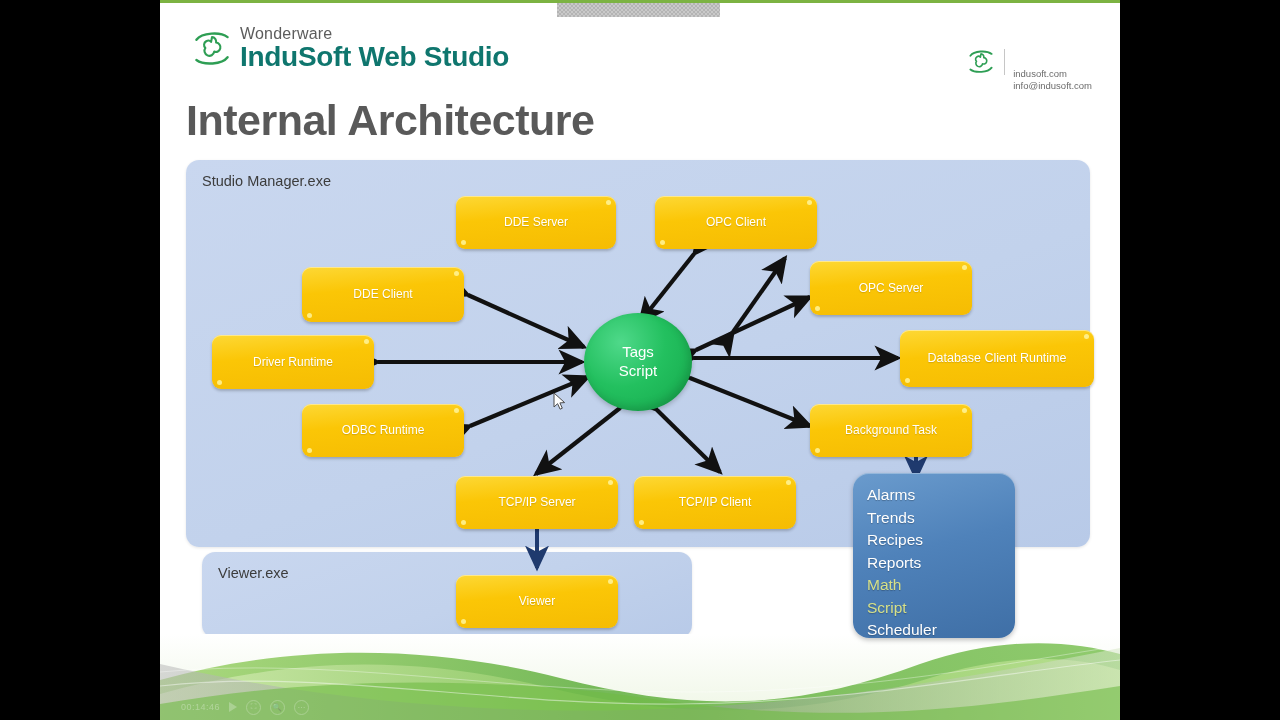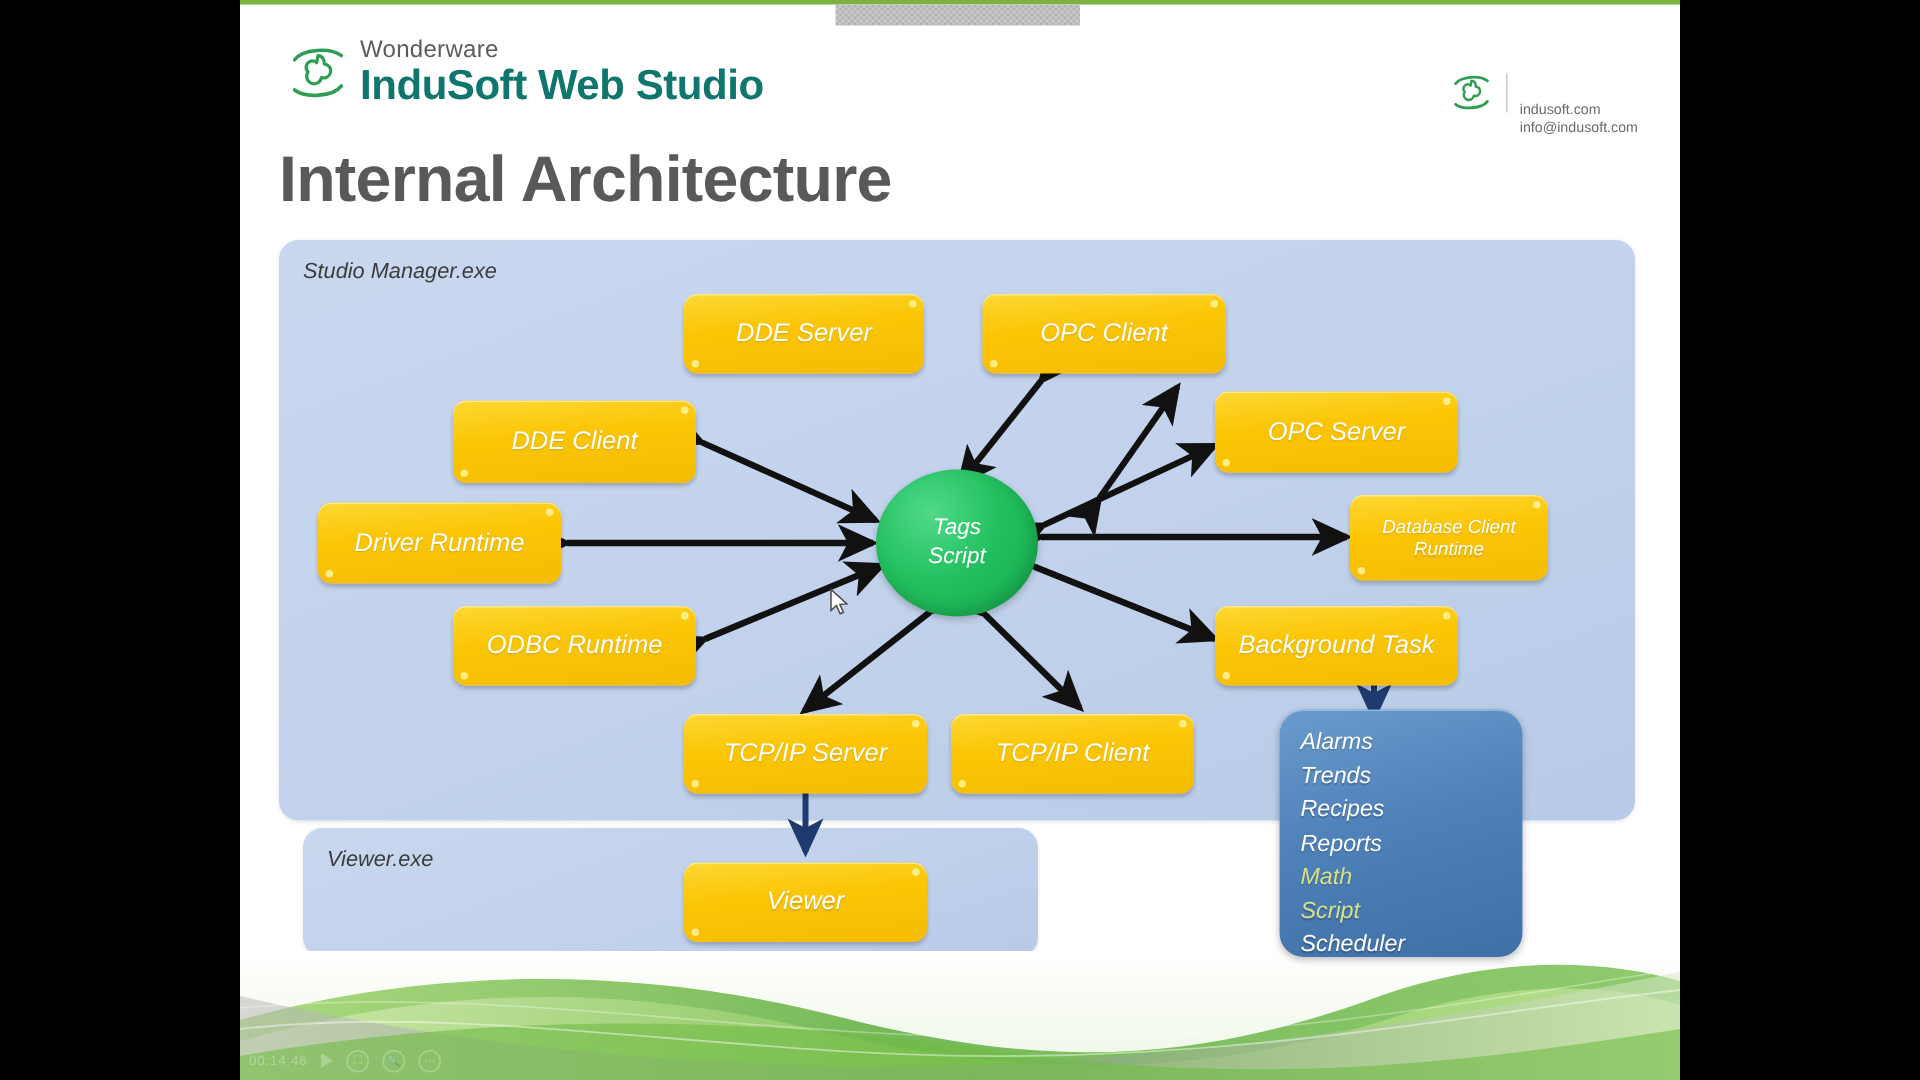--- a/index.html
+++ b/index.html
@@ -44,41 +44,41 @@
   .corner-lines { line-height:1.3;margin-top:36px; }
   .corner-lines span { display:block; font-size:9.5px; color:#6b6b6b; }
 
   
   #page-title {
     position:absolute; left:26px; top:96px;
     font-size:43px; font-weight:bold; color:#595959; letter-spacing:-0.5px;
   }
 
   
-  #diagram { position:absolute; left:0; top:150px; width:960px; height:500px;font-style:italic; }
+  #diagram { position:absolute; left:0; top:150px; width:960px; height:500px; }
 
   .panel {
     position:absolute; border-radius:13px;
     background:linear-gradient(160deg,#c9d7ef 0%, #c2d2ec 55%, #b8cae8 100%);
     box-shadow:0 1px 3px rgba(0,0,0,0.10);
   }
   .panel .panel-label {
     position:absolute; left:16px; top:13px;
     font-size:14.5px; color:#3c3c3c;
   }
   #panel-manager { left:26px; top:10px; width:904px; height:387px; }
   #panel-viewer  { left:26px; top:402px; width:490px; height:86px;margin-left:16px; }
 
   
   .node {
     position:absolute; border-radius:9px;
     background:linear-gradient(175deg,#fdd835 0%, #fbc606 40%, #f5bc03 100%);
     box-shadow:0 2px 3px rgba(0,0,0,0.22), inset 0 1px 0 rgba(255,255,255,0.45);
     display:flex; align-items:center; justify-content:center; text-align:center;
-    color:#ffffff; font-size:17px; line-height:1.18;
+    color:#ffffff; font-size:12px; line-height:1.18;
     text-shadow:0 1px 1px rgba(150,110,0,0.35);
   }
   .node.small { font-size:12.5px; }
   
   .node::before, .node::after {
     content:""; position:absolute; width:5px; height:5px; border-radius:50%;
     background:#fff59a; opacity:.85;
   }
   .node::before { right:5px; top:4px; }
   .node::after  { left:5px; bottom:4px; }
@@ -108,21 +108,21 @@
   #task-panel .task-item.hi { color:#d6e089; }
 
   svg.lines { position:absolute; left:0; top:0; width:960px; height:500px; pointer-events:none; }
 
   
   #footer { position:absolute; left:0; bottom:0; width:960px; height:86px; overflow:hidden; }
 
   
   #ghostbar {
     position:absolute; left:0; bottom:2px; width:260px; height:22px;
-    display:flex; align-items:center; gap:9px; padding-left:6px; opacity:0.30;
+    display:flex; align-items:center; gap:9px; padding-left:21px; opacity:0.30;
   }
   #ghostbar .gtime { font-size:9px; color:#fff; letter-spacing:.5px; }
   #ghostbar .gicon {
     width:15px; height:15px; border-radius:50%;
     border:1px solid rgba(255,255,255,0.85);
     display:flex; align-items:center; justify-content:center;
     font-size:8px; color:#fff;
   }
   #ghostbar .gtri {
     width:0; height:0; border-left:8px solid rgba(255,255,255,.85);
@@ -234,21 +234,21 @@
       </div>
 
       <div class="node" style="left:650px; top:111px; width:162px; height:54px;">
         <span>OPC Server</span>
       </div>
 
       <div class="node" style="left:52px; top:185px; width:162px; height:54px;">
         <span>Driver Runtime</span>
       </div>
 
-      <div class="node small" style="left:740px; top:180px; width:132px; height:57px;">
+      <div class="node small" style="left:740px; top:180px; width:194px; height:57px;">
         <span>Database Client Runtime</span>
       </div>
 
       <div class="node" style="left:142px; top:254px; width:162px; height:53px;">
         <span>ODBC Runtime</span>
       </div>
 
       <div class="node" style="left:650px; top:254px; width:162px; height:53px;">
         <span>Background Task</span>
       </div>

